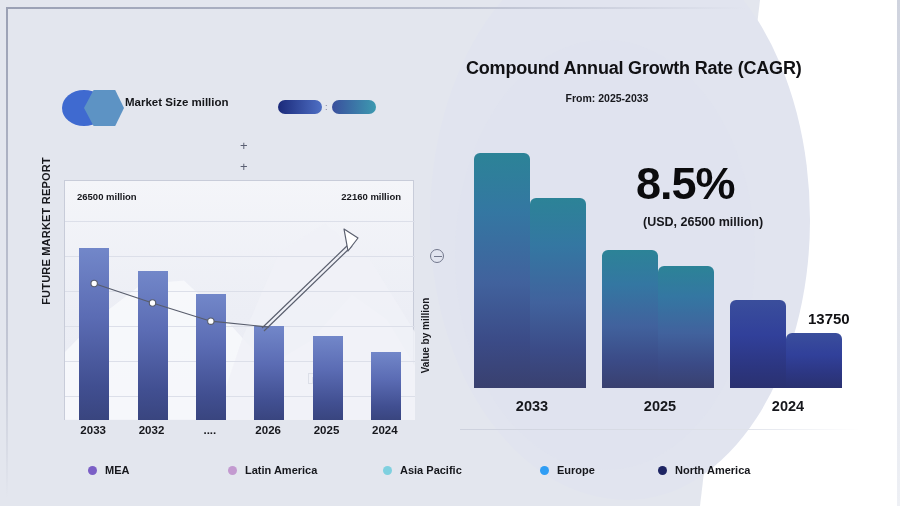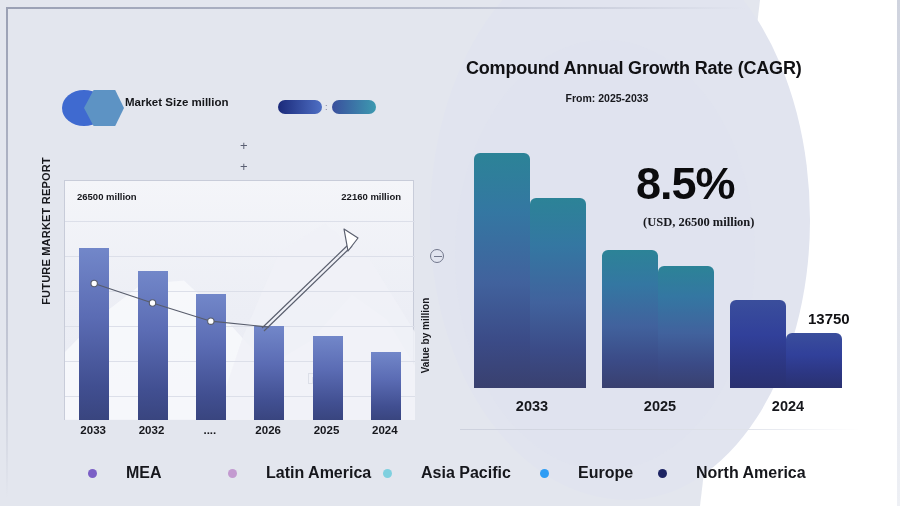--- a/index.html
+++ b/index.html
@@ -163,21 +163,21 @@
     font-size:10.5px; font-weight:bold; color:#17181d; white-space:nowrap;
     transform:translateX(-50%);
   }
   .big-pct {
     position:absolute; left:636px; top:158px;
     font-size:45px; font-weight:bold; color:#0b0b0d; letter-spacing:-1px;
     white-space:nowrap;
   }
   .big-sub {
     position:absolute; left:643px; top:215px;
-    font-size:12.5px; font-weight:bold; color:#16171c; white-space:nowrap;font-family:Liberation Serif, serif;
+    font-size:12.5px; font-weight:bold; color:#16171c; white-space:nowrap;
   }
   .rchart { position:absolute; left:460px; top:140px; width:430px; height:290px; }
   .rbar {
     position:absolute; bottom:0; border-radius:6px 6px 0 0;
   }
   .rbar.teal {
     background:linear-gradient(180deg,#2c8397 0%, #3477a2 25%, #41629d 55%, #3b4b87 80%, #39406f 100%);
   }
   .rbar.navy {
     background:linear-gradient(180deg,#3a4e9c 0%, #31409a 40%, #2c3681 75%, #2a3170 100%);
@@ -197,21 +197,21 @@
     position:absolute; left:607px; top:272px; width:36px; height:20px;
     border-left:0; border-bottom:1.5px solid #b6bbcb; border-right:1.5px solid #b6bbcb;
   }
 
   
   .legend { position:absolute; left:0; top:464px; width:900px; height:24px; }
   .legend-item { position:absolute; top:0; display:flex; align-items:center; gap:8px; }
   .legend-dot {
     width:9px; height:9px; border-radius:50%; flex:0 0 auto;
   }
-  .legend-text { font-size:16px; font-weight:bold; color:#16171c; white-space:nowrap;margin-left:21px; }
+  .legend-text { font-size:11px; font-weight:bold; color:#16171c; white-space:nowrap; }
 </style>
 </head>
 <body>
 
 <div id="root">
 
   <div class="bg-main"></div>
   <div class="bg-blob"></div>
   <div class="bg-blob2"></div>
   <div class="bg-topline"></div>

